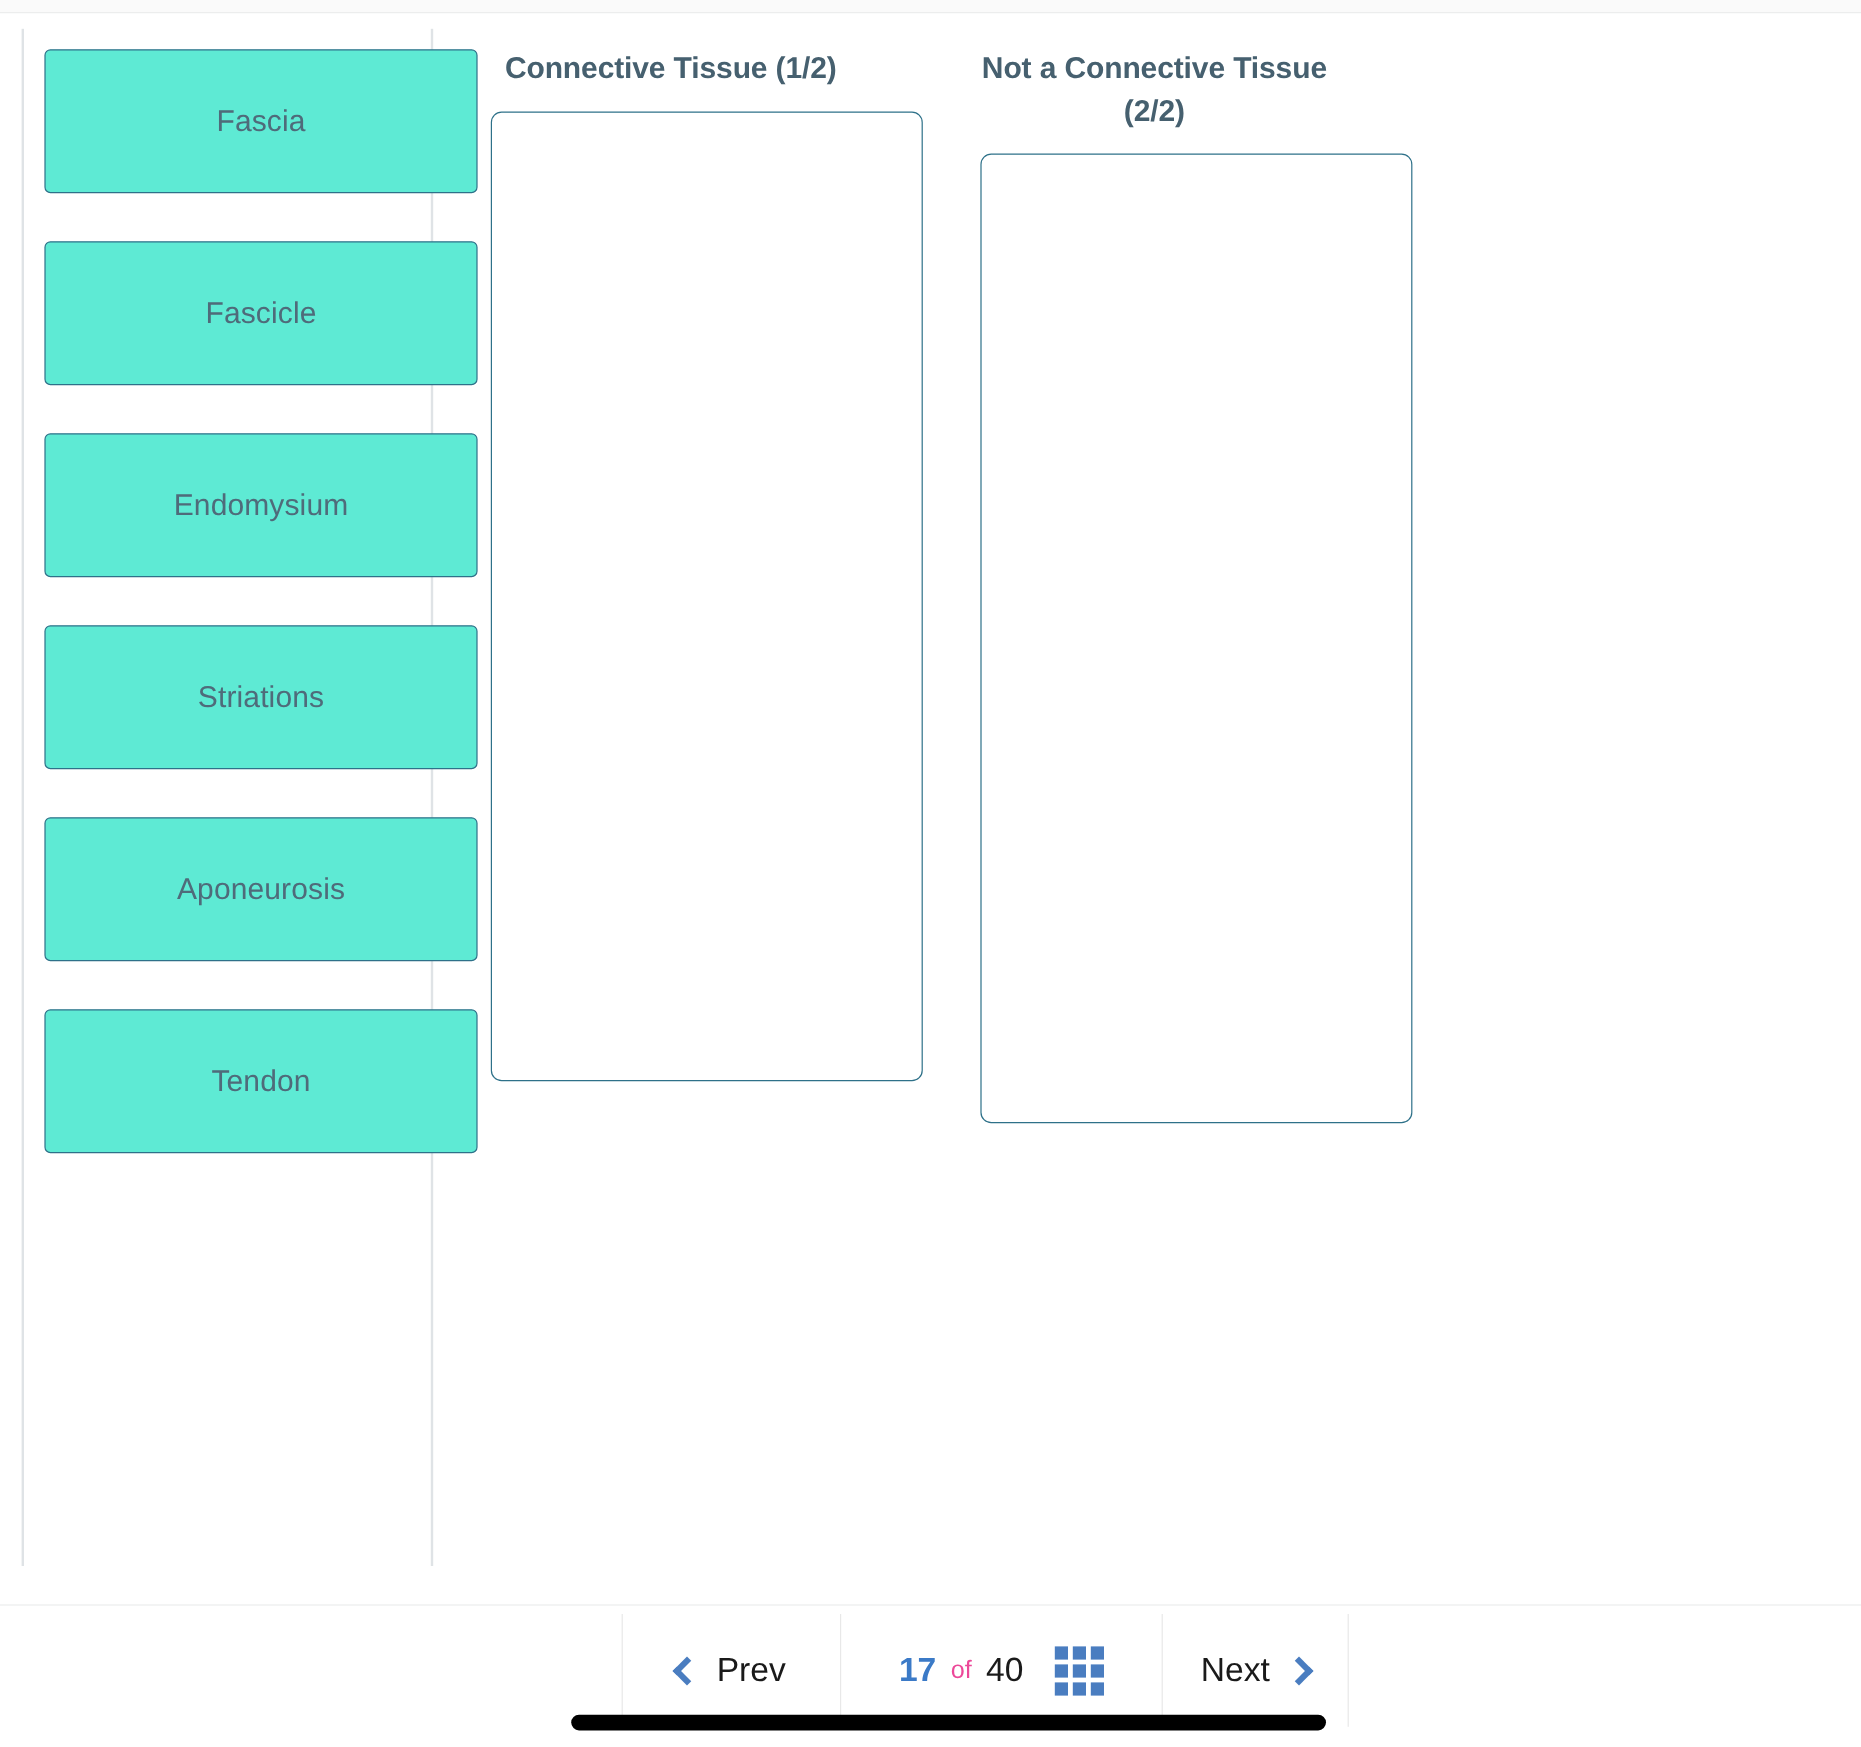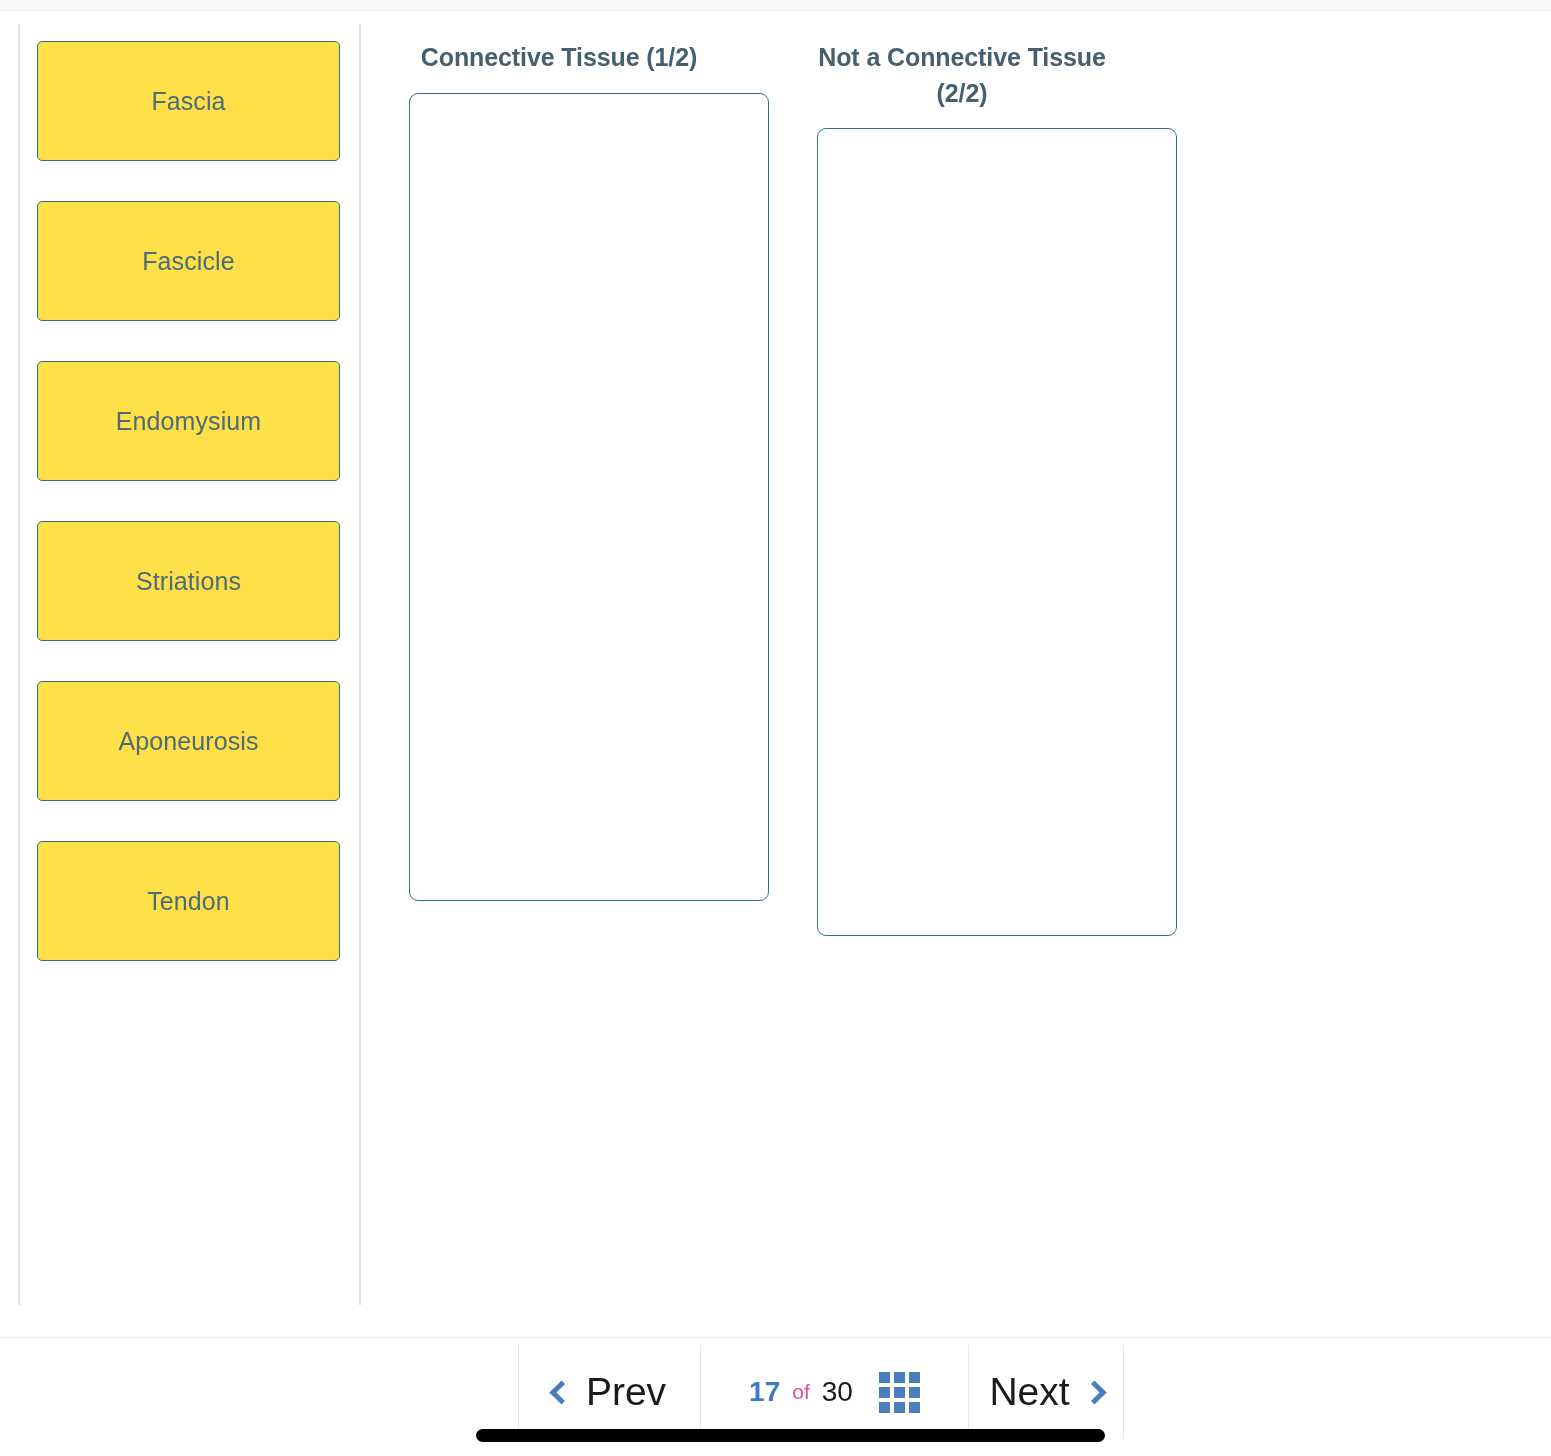--- a/index.html
+++ b/index.html
@@ -49,25 +49,25 @@
     background: #dfe3e6;
   }
 
   
   .tiles-col {
     position: absolute;
     left: 37px; top: 29px;
     width: 303px;
   }
   .tile {
-    width: 303px;
+    width: 361px;
     height: 120px;
     border: 1px solid #2e7189;
     border-radius: 5px;
-    background: #fde047;
+    background: #5eead4;
     display: flex;
     align-items: center;
     justify-content: center;
     margin-bottom: 40px;
     cursor: grab;
   }
   .tile-label {
     font-size: 25px;
     color: #4f6b7a;
     font-family: "Liberation Sans", sans-serif;
@@ -127,21 +127,21 @@
     height: 94px;
     cursor: pointer;
     background: transparent;
   }
   .fbtn:last-child { border-right: 1px solid #e8e8e8; }
   .fbtn-prev { width: 182px; }
   .fbtn-counter { width: 268px; gap: 12px; }
   .fbtn-next { width: 156px; }
 
   .fbtn-label {
-    font-size: 39px;
+    font-size: 28px;
     color: #1a1a1a;
     font-family: "Liberation Sans", sans-serif;
   }
 
   .chev {
     display: inline-block;
     width: 17px; height: 17px;
     border-right: 5px solid #4a7dc0;
     border-bottom: 5px solid #4a7dc0;
   }
@@ -233,21 +233,21 @@
     <div class="footer-inner">
 
       <div class="fbtn fbtn-prev">
         <span class="chev chev-left"></span>
         <span class="fbtn-label">Prev</span>
       </div>
 
       <div class="fbtn fbtn-counter">
         <span class="count-cur">17</span>
         <span class="count-of">of</span>
-        <span class="count-total">30</span>
+        <span class="count-total">40</span>
         <span class="grid-icon">
           <i></i>
           <i></i>
           <i></i>
           <i></i>
           <i></i>
           <i></i>
           <i></i>
           <i></i>
           <i></i>

